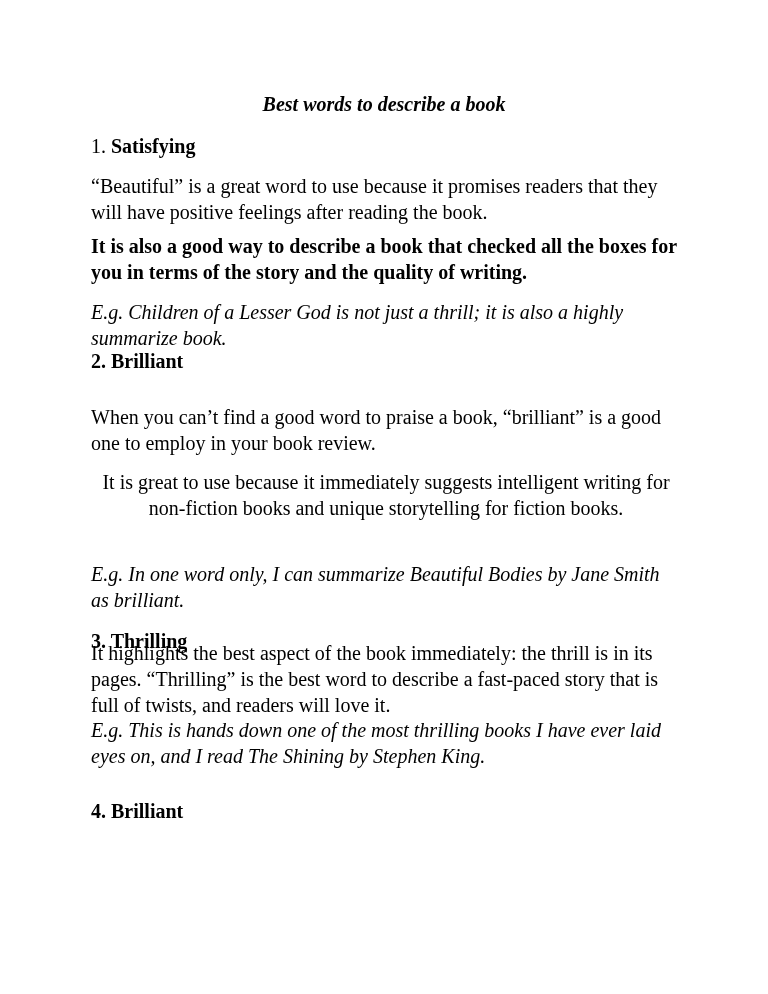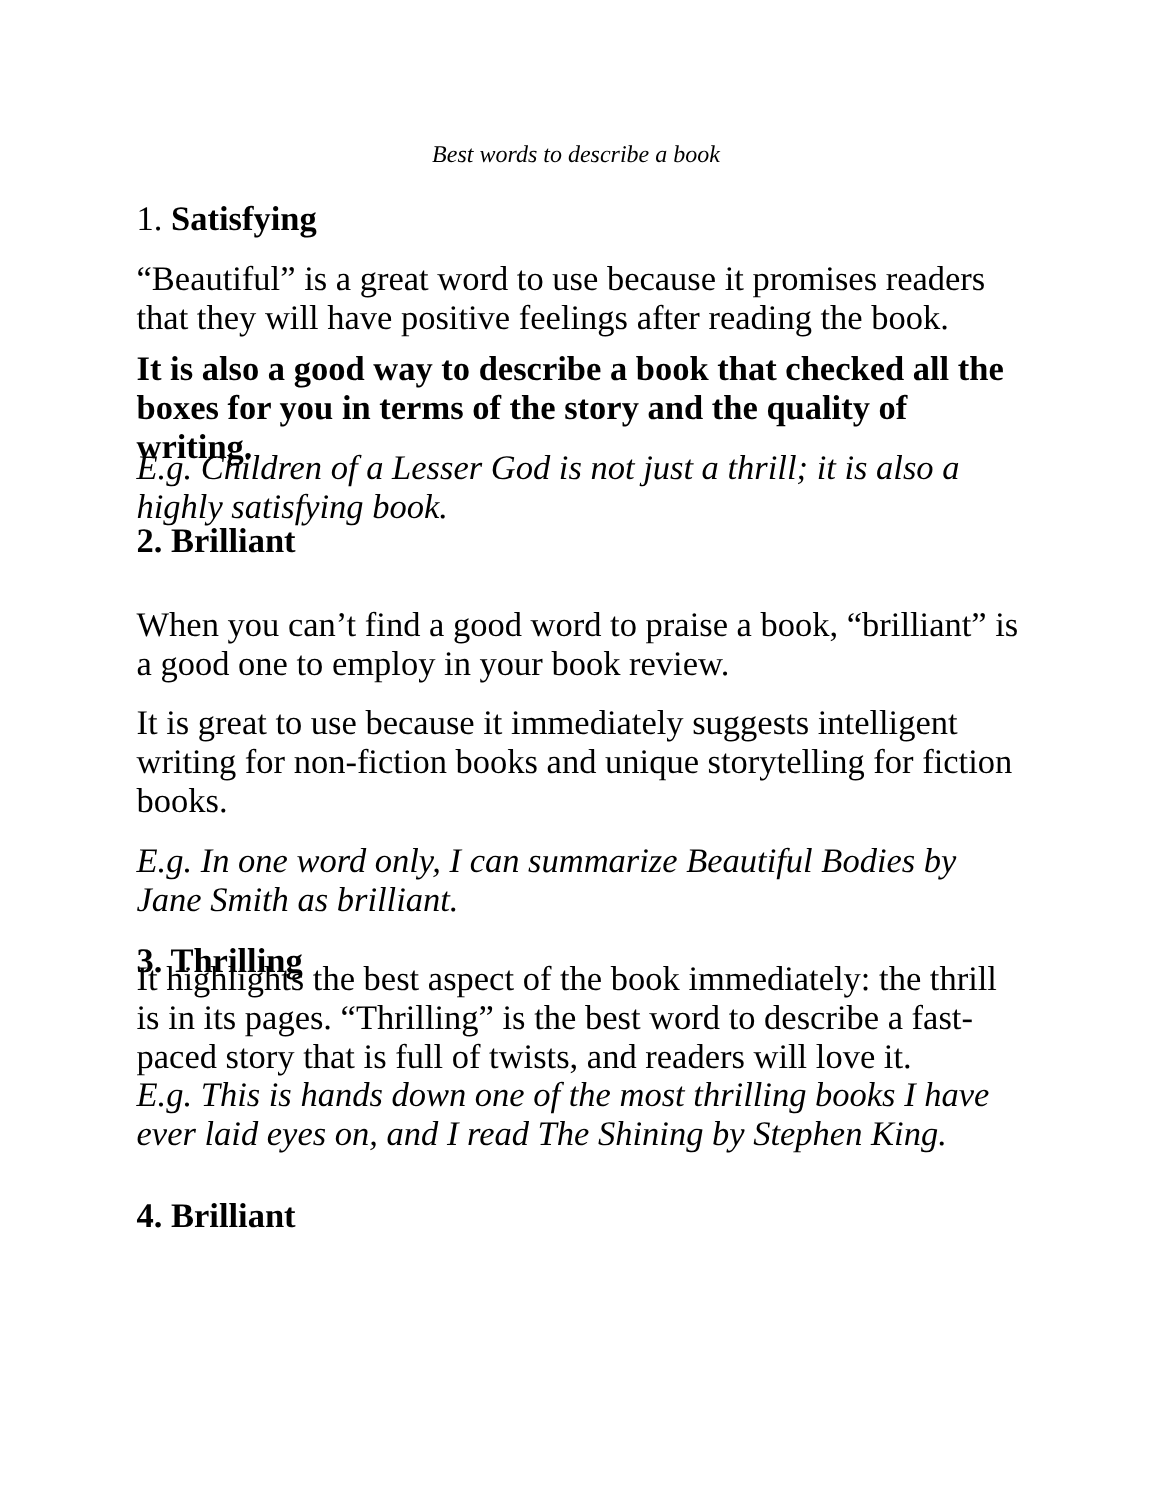--- a/index.html
+++ b/index.html
@@ -1,39 +1,39 @@
 <!DOCTYPE html>
 <html><head>
 <meta charset="utf-8">
 <style>
   html, body { margin: 0; padding: 0; background: #ffffff; }
   body { width: 768px; height: 994px; overflow: hidden; position: relative;
          font-family: "Liberation Serif", "DejaVu Serif", serif; color: #000; }
   .page { position: absolute; left: 91px; top: 0; width: 590px; }
   .title { position: absolute; top: 92px; left: 0; width: 586px; text-align: center;
-           font-size: 16px; font-weight: normal; font-style: italic; margin: 0; line-height: 24px; }
-  .block { position: absolute; left: 0; width: 590px; font-size: 23px; line-height: 26px; margin: 0; }
+           font-size: 20px; font-weight: bold; font-style: italic; margin: 0; line-height: 24px; }
+  .block { position: absolute; left: 0; width: 590px; font-size: 20px; line-height: 26px; margin: 0; }
   .heading { font-weight: bold; }
   .num-regular { font-weight: normal; }
   .example { font-style: italic; }
 </style>
 </head>
 <body>
 
 <div class="page">
   <h1 class="title">Best words to describe a book</h1>
 
   <p class="block heading" style="top:133px;"><span class="num-regular">1.</span> <span>Satisfying</span></p>
   <p class="block" style="top:173px;">“Beautiful” is a great word to use because it promises readers that they will have positive feelings after reading the book.</p>
   <p class="block" style="top:233px;font-weight:bold;">It is also a good way to describe a book that checked all the boxes for you in terms of the story and the quality of writing.</p>
-  <p class="block example" style="top:299px;">E.g. Children of a Lesser God is not just a thrill; it is also a highly satisfying book.</p>
+  <p class="block example" style="top:299px;">E.g. Children of a Lesser God is not just a thrill; it is also a highly summarize book.</p>
 
   <p class="block heading" style="top:348px;"><span>2.</span> <span>Brilliant</span></p>
   <p class="block" style="top:404px;">When you can’t find a good word to praise a book, “brilliant” is a good one to employ in your book review.</p>
-  <p class="block" style="top:469px;">It is great to use because it immediately suggests intelligent writing for non-fiction books and unique storytelling for fiction books.</p>
+  <p class="block" style="top:469px;text-align:center;">It is great to use because it immediately suggests intelligent writing for non-fiction books and unique storytelling for fiction books.</p>
   <p class="block example" style="top:561px;">E.g. In one word only, I can summarize Beautiful Bodies by Jane Smith as brilliant.</p>
 
   <p class="block heading" style="top:600px;margin-top:28px;"><span>3.</span> <span>Thrilling</span></p>
   <p class="block" style="top:640px;">It highlights the best aspect of the book immediately: the thrill is in its pages. “Thrilling” is the best word to describe a fast-paced story that is full of twists, and readers will love it.</p>
   <p class="block example" style="top:717px;">E.g. This is hands down one of the most thrilling books I have ever laid eyes on, and I read The Shining by Stephen King.</p>
 
   <p class="block heading" style="top:798px;"><span>4.</span> <span>Brilliant</span></p>
 </div>
 
 </body></html>

